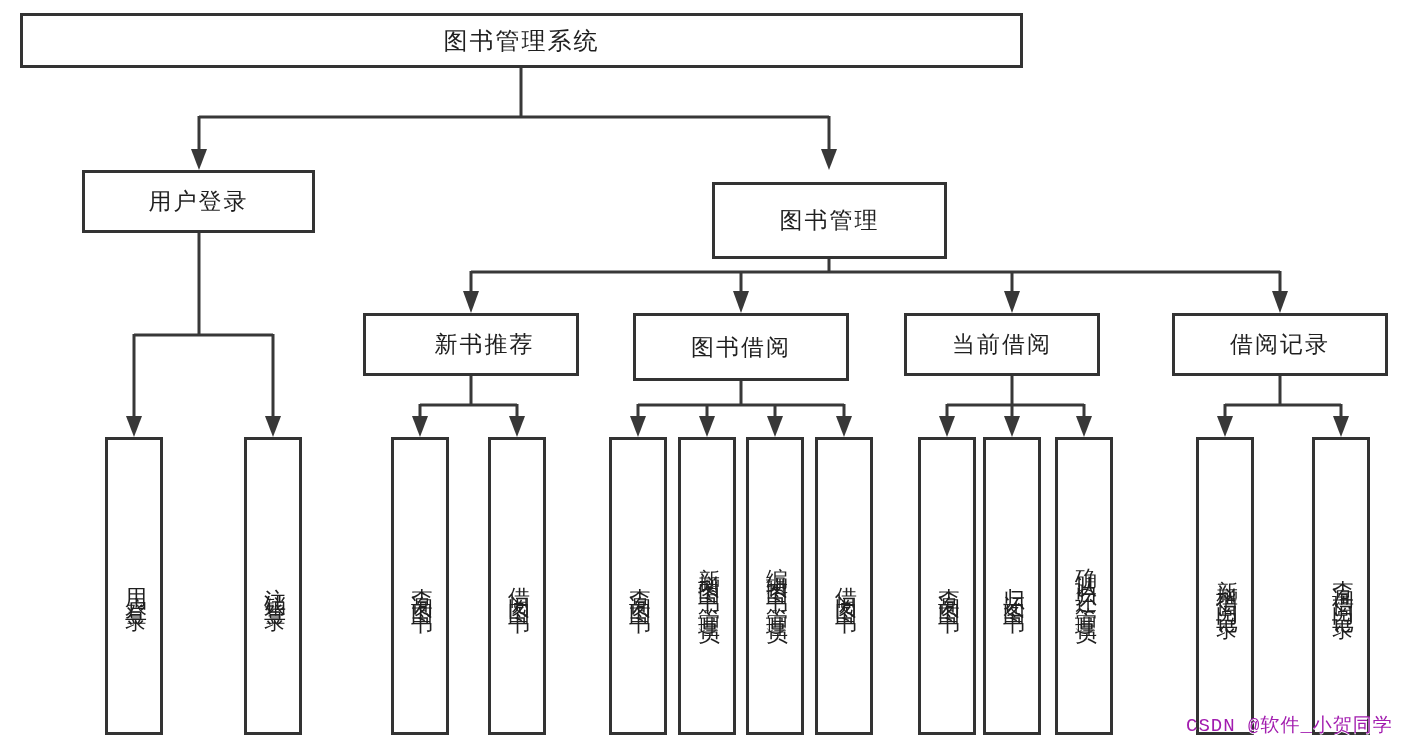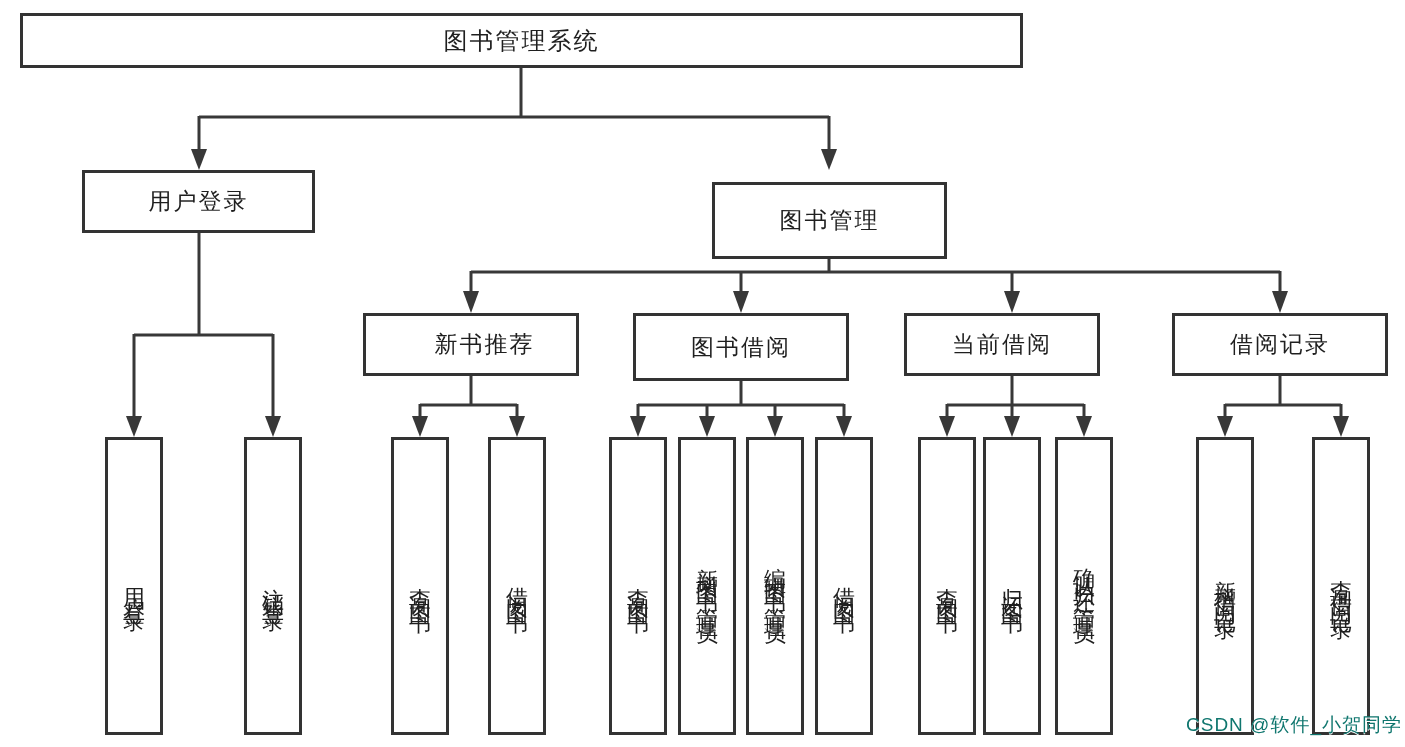--- a/index.html
+++ b/index.html
@@ -2,39 +2,39 @@
 <html><head>
 <meta charset="utf-8">
 <style>
   html,body{margin:0;padding:0;}
   body{
     width:1405px;height:747px;position:relative;overflow:hidden;
     background:#ffffff;
     font-family:"Liberation Sans","DejaVu Sans",sans-serif;
     color:#1f1f1f;
   }
-  .stage{position:absolute;inset:0;}
+  .stage{position:absolute;inset:0;font-family:Liberation Mono, monospace;}
   svg.connectors{position:absolute;left:0;top:0;}
   .hbox{
     position:absolute;box-sizing:border-box;
     border:3px solid #333333;background:#ffffff;
     display:flex;align-items:center;justify-content:center;
     font-size:23px;letter-spacing:2px;white-space:nowrap;
   }
   .hbox.root{font-size:24px;}
   .vbox{
     position:absolute;box-sizing:border-box;top:437px;width:58px;height:298px;
     border:3px solid #333333;background:#ffffff;
     display:flex;align-items:center;justify-content:center;
     writing-mode:vertical-rl;text-orientation:mixed;
     font-size:22px;line-height:1;letter-spacing:8px;
   }
   .watermark{
     position:absolute;left:1186px;top:712px;
-    font-size:19px;color:#0f766e;letter-spacing:1px;white-space:nowrap;
+    font-size:19px;color:#a21caf;letter-spacing:1px;white-space:nowrap;
     text-shadow:0 1px 0 #ffffff;z-index:5;
   }
 </style>
 </head>
 <body>
 
 <div class="stage">
 
   <svg class="connectors" width="1405" height="747" viewBox="0 0 1405 747" aria-hidden="true">
     <g fill="none" stroke="#383838" stroke-width="3">

